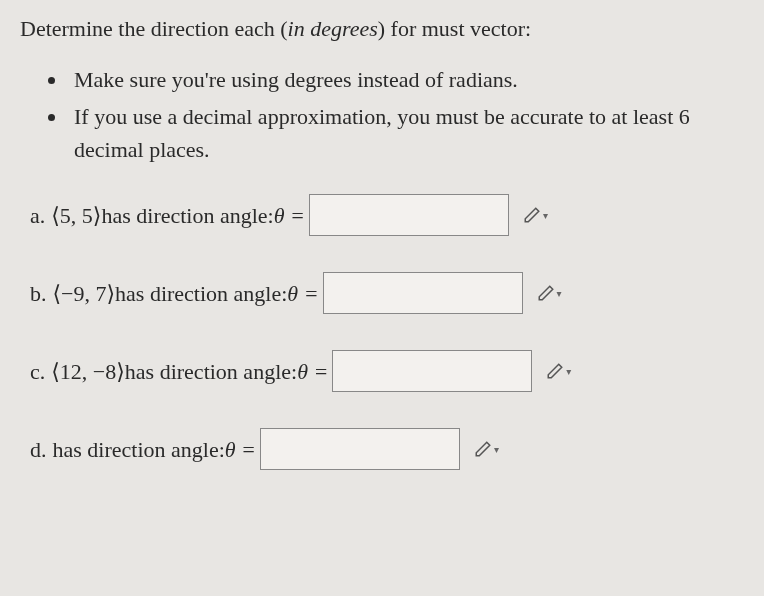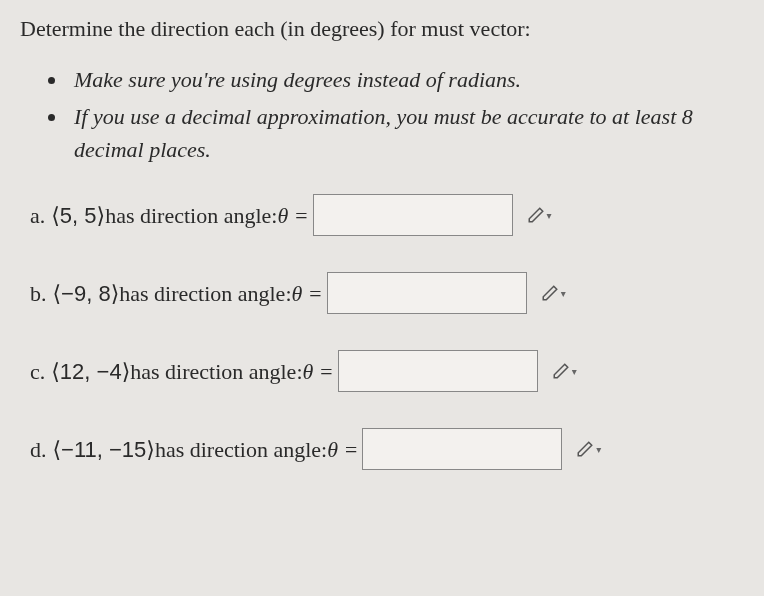--- a/index.html
+++ b/index.html
@@ -14,43 +14,43 @@
       font-family: Georgia, 'Times New Roman', serif;
       color: #2a2a2a;
       padding: 12px 20px;
       font-size: 22px;
       line-height: 1.5;
     }
     .header {
       margin-bottom: 18px;
     }
     .italic {
+      font-style: italic;
     }
     .bullets {
       margin-left: 48px;
       margin-bottom: 28px;
     }
     .bullets li {
       list-style: disc;
       margin-bottom: 4px;
       padding-left: 6px;
-      font-style: italic;
     }
     .question-row {
       display: flex;
       align-items: center;
       margin-bottom: 36px;
       margin-left: 10px;
       white-space: nowrap;
     }
     .question-row .label {
       margin-right: 6px;
     }
     .vec {
-      font-family: Liberation Sans, sans-serif;
+      font-family: Liberation Serif, serif;
     }
     .theta {
       font-family: 'Times New Roman', serif;
       font-style: italic;
     }
     .inputbox {
       display: inline-block;
       width: 200px;
       height: 42px;
       border: 1px solid #888;
@@ -76,68 +76,67 @@
   </style>
 </head>
 <body>
 
 <div class="header">
   <span>Determine the direction each </span><span>(</span><span class="italic">in degrees</span><span>)</span><span> for must vector:</span>
 </div>
 
 <ul class="bullets">
   <li>Make sure you're using degrees instead of radians.</li>
-  <li>If you use a decimal approximation, you must be accurate to at least 8 decimal places.</li>
+  <li>If you use a decimal approximation, you must be accurate to at least 6 decimal places.</li>
 </ul>
 
 <div class="question-row">
   <span class="label">a.</span>
   <span class="vec">⟨5, 5⟩</span>
   <span> has direction angle: </span>
   <span class="theta">θ =</span>
   <span class="inputbox"></span>
   <span class="pencil">
     <svg viewBox="0 0 24 24" fill="none" stroke="currentColor" stroke-width="2">
         <path d="M17 3l4 4L7 21H3v-4L17 3z"></path>
       </svg>
       <span class="caret">▾</span>
   </span>
 </div>
 
 <div class="question-row">
   <span class="label">b.</span>
-  <span class="vec">⟨−9, 8⟩</span>
+  <span class="vec">⟨−9, 7⟩</span>
   <span> has direction angle: </span>
   <span class="theta">θ =</span>
   <span class="inputbox"></span>
   <span class="pencil">
     <svg viewBox="0 0 24 24" fill="none" stroke="currentColor" stroke-width="2">
         <path d="M17 3l4 4L7 21H3v-4L17 3z"></path>
       </svg>
       <span class="caret">▾</span>
   </span>
 </div>
 
 <div class="question-row">
   <span class="label">c.</span>
-  <span class="vec">⟨12, −4⟩</span>
+  <span class="vec">⟨12, −8⟩</span>
   <span> has direction angle: </span>
   <span class="theta">θ =</span>
   <span class="inputbox"></span>
   <span class="pencil">
     <svg viewBox="0 0 24 24" fill="none" stroke="currentColor" stroke-width="2">
         <path d="M17 3l4 4L7 21H3v-4L17 3z"></path>
       </svg>
       <span class="caret">▾</span>
   </span>
 </div>
 
 <div class="question-row">
   <span class="label">d.</span>
-  <span class="vec">⟨−11, −15⟩</span>
   <span> has direction angle: </span>
   <span class="theta">θ =</span>
   <span class="inputbox"></span>
   <span class="pencil">
     <svg viewBox="0 0 24 24" fill="none" stroke="currentColor" stroke-width="2">
         <path d="M17 3l4 4L7 21H3v-4L17 3z"></path>
       </svg>
       <span class="caret">▾</span>
   </span>
 </div>

